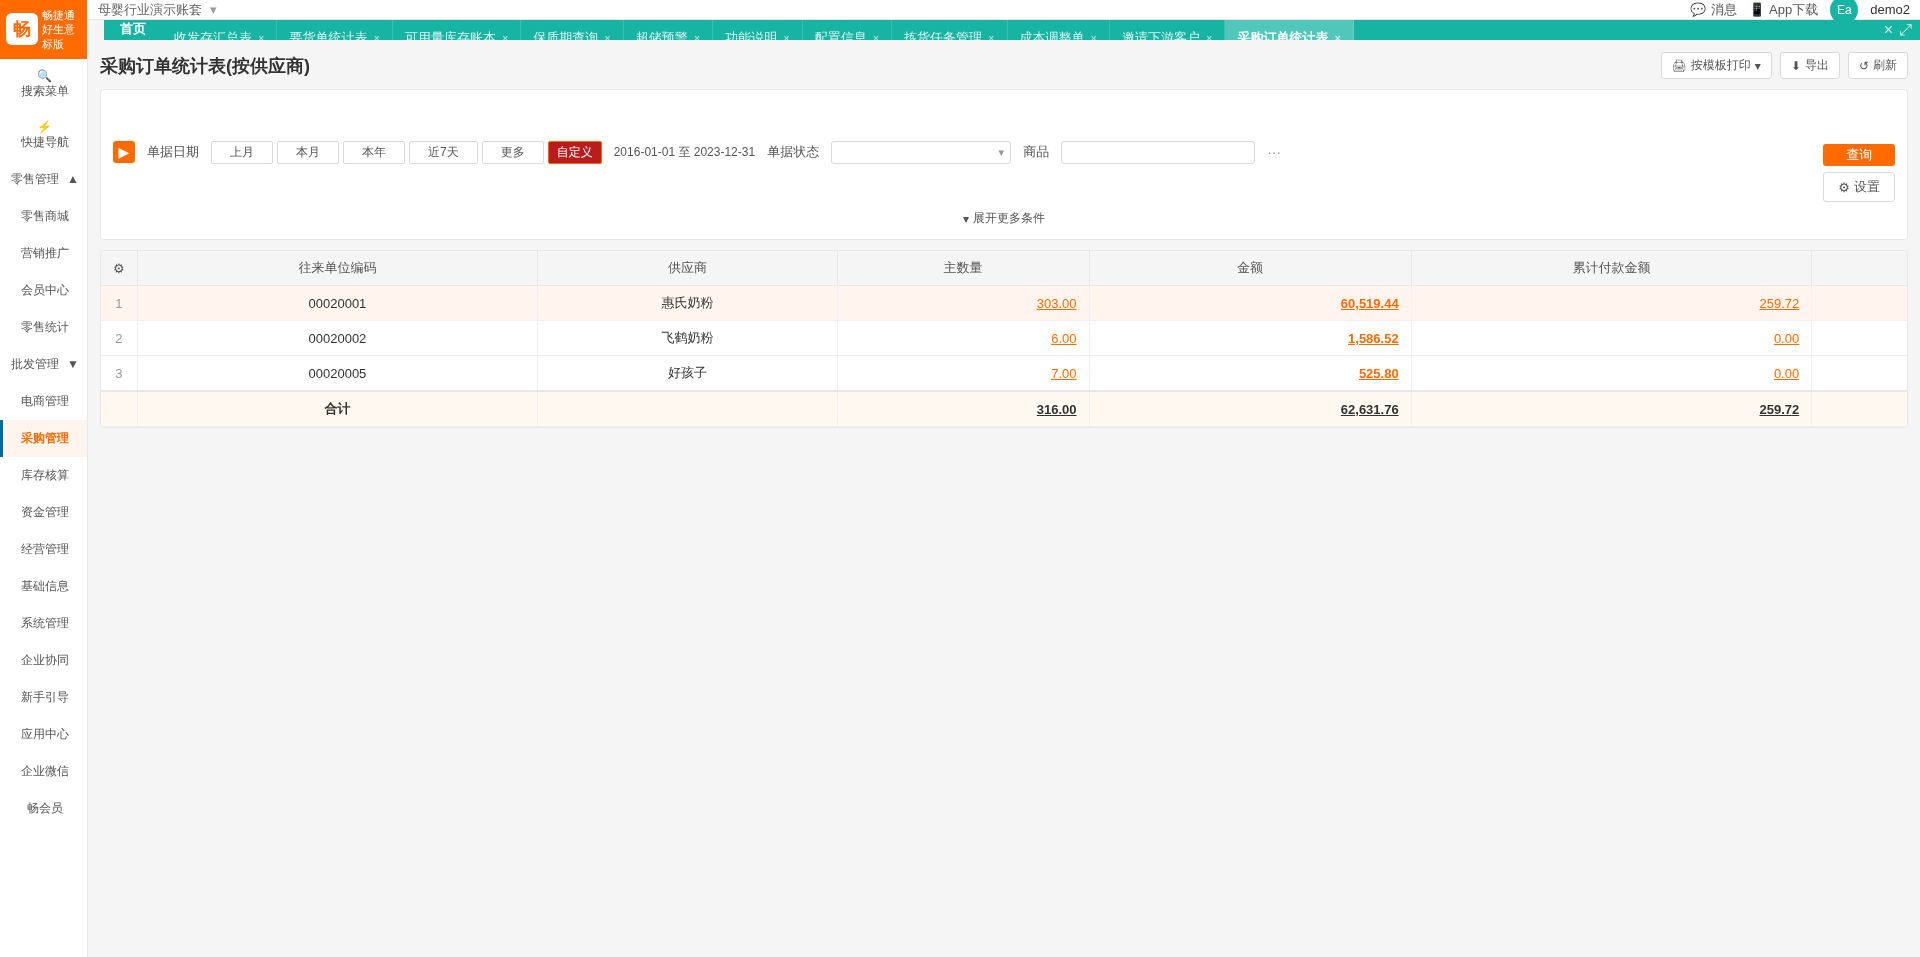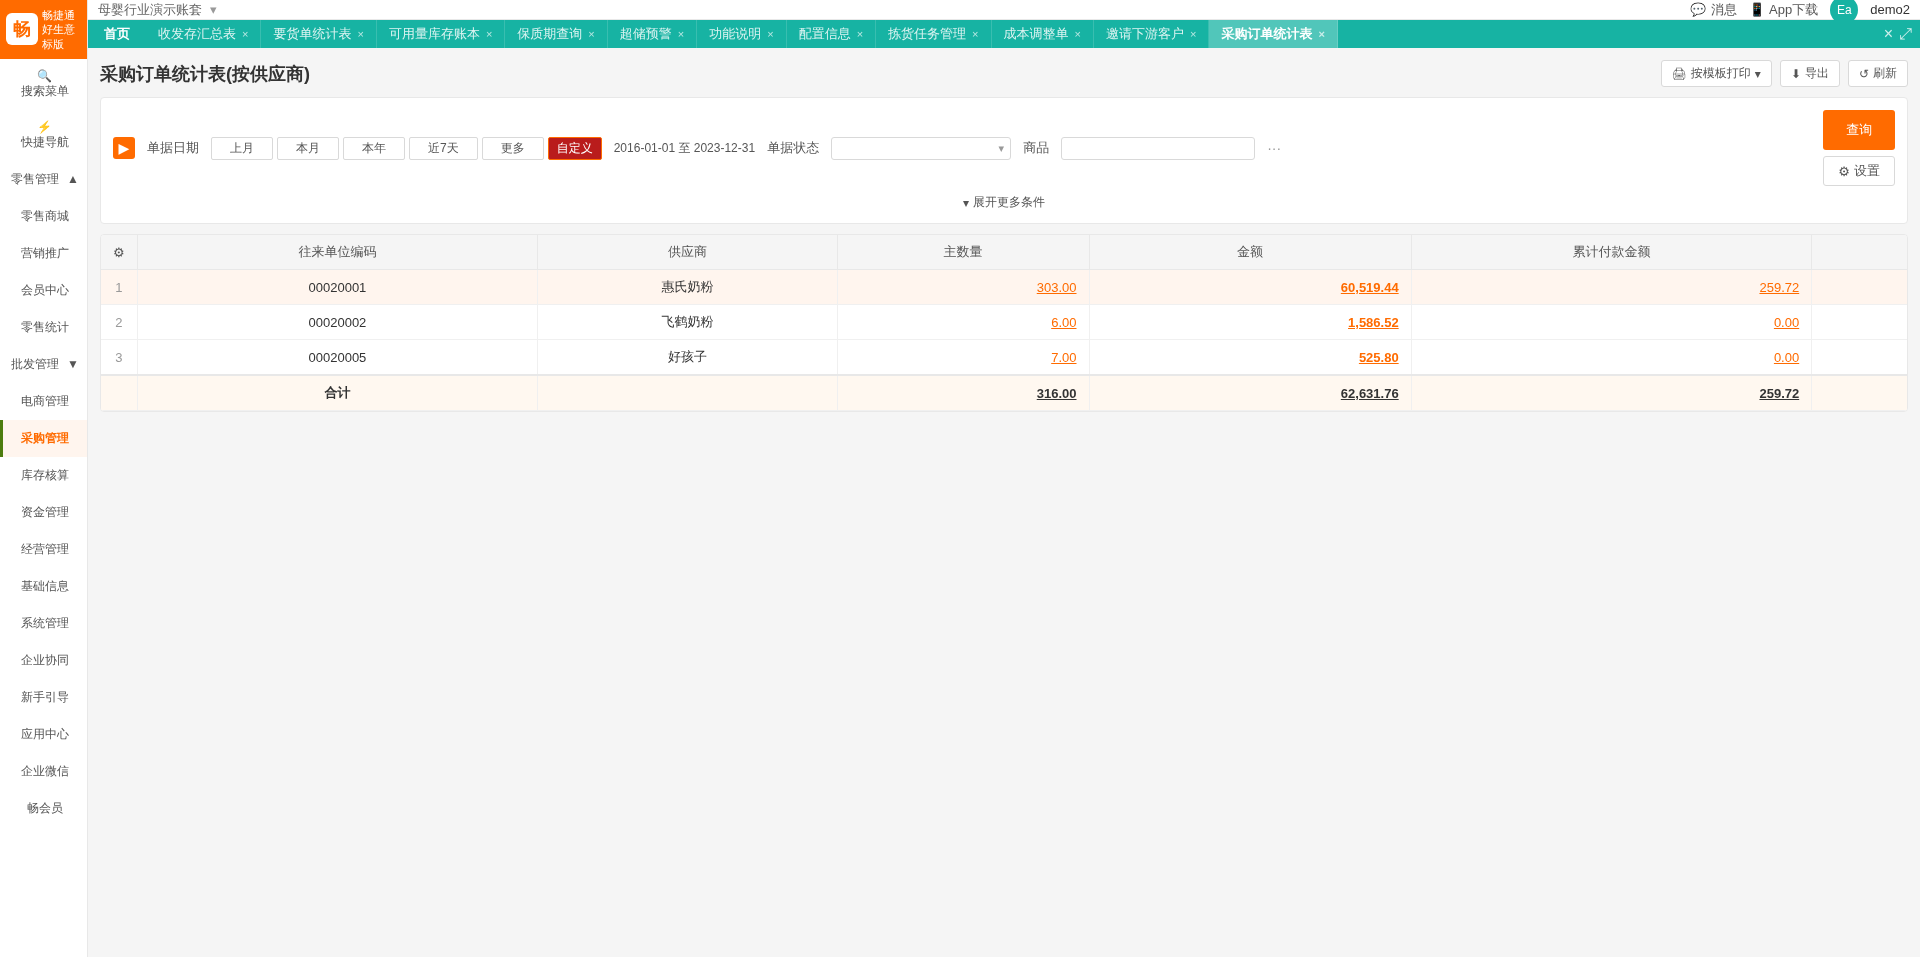--- a/index.html
+++ b/index.html
@@ -4,33 +4,33 @@
   <style>
     * { box-sizing: border-box; margin: 0; padding: 0; }
     body { font-family: 'Microsoft YaHei', Arial, sans-serif; font-size: 13px; background: #f5f5f5; display: flex; height: 957px; overflow: hidden; }
 
     
     .sidebar { width: 88px; background: #fff; border-right: 1px solid #e8e8e8; display: flex; flex-direction: column; align-items: center; z-index: 10; }
     .sidebar-logo { width: 100%; background: #ff6b00; padding: 8px 6px; display: flex; align-items: center; gap: 4px; cursor: pointer; }
     .logo-icon { width: 32px; height: 32px; background: #fff; border-radius: 6px; display: flex; align-items: center; justify-content: center; font-size: 18px; color: #ff6b00; font-weight: bold; flex-shrink: 0; }
     .logo-text { color: #fff; font-size: 11px; line-height: 1.3; }
     .sidebar-item { width: 100%; padding: 10px 4px; text-align: center; color: #555; cursor: pointer; font-size: 12px; border-left: 3px solid transparent; }
-    .sidebar-item.active { background: #fff5ee; color: #ff6b00; border-left: 3px solid #4d7c0f; font-weight: bold; }
+    .sidebar-item.active { background: #fff5ee; color: #ff6b00; border-left: 3px solid #0369a1; font-weight: bold; }
     .sidebar-item.has-arrow { display: flex; align-items: center; justify-content: center; gap: 8px; }
 
     
     .main { flex: 1; display: flex; flex-direction: column; overflow: hidden; }
 
     
     .topbar { height: 20px; background: #fff; border-bottom: 1px solid #e8e8e8; display: flex; align-items: center; padding: 0 10px; gap: 8px; }
     .breadcrumb-text { color: #666; font-size: 13px; }
     .breadcrumb-arrow { color: #999; }
 
     
-    .tabbar { background: #17b3a3; display: flex; align-items: center; height: 28px; overflow-x: auto; }
+    .tabbar { background: #17b3a3; display: flex; height: 20px; overflow-x: auto; margin-left: 16px; }
     .tabbar::-webkit-scrollbar { display: none; }
     .tab-item { padding: 0 12px; height: 36px; display: flex; align-items: center; gap: 4px; color: rgba(255,255,255,0.85); cursor: pointer; font-size: 13px; white-space: nowrap; border-right: 1px solid rgba(255,255,255,0.15); flex-shrink: 0; }
     .tab-item.active { background: rgba(255,255,255,0.25); color: #fff; font-weight: bold; }
     .tab-item .close-btn { font-size: 11px; color: rgba(255,255,255,0.7); cursor: pointer; margin-left: 2px; }
     .tab-home { padding: 0 16px; color: #fff; font-size: 13px; font-weight: bold; }
     .tabbar-controls { margin-left: auto; display: flex; align-items: center; padding: 0 8px; gap: 6px; }
     .tabbar-btn { color: rgba(255,255,255,0.8); cursor: pointer; font-size: 16px; }
 
     
     .content { flex: 1; overflow-y: auto; background: #f5f5f5; padding: 12px; }
@@ -51,21 +51,21 @@
     .date-shortcuts { display: flex; gap: 4px; }
     .date-btn { padding: 2px 18px; border: 1px solid #d9d9d9; background: #fff; color: #555; cursor: pointer; font-size: 12px; border-radius: 2px; }
     .date-custom { background: #b91c1c; color: #fff; border: 1px solid #ff6b00; padding: 2px 8px; font-size: 12px; border-radius: 2px; cursor: pointer; }
     .date-range-text { color: #555; font-size: 12px; }
     .filter-select { border: 1px solid #d9d9d9; border-radius: 3px; padding: 3px 24px 3px 8px; font-size: 13px; color: #555; background: #fff; cursor: pointer; appearance: none; min-width: 180px; position: relative; }
     .select-wrapper { position: relative; display: inline-block; }
     .select-wrapper::after { content: '▾'; position: absolute; right: 7px; top: 50%; transform: translateY(-50%); color: #999; pointer-events: none; font-size: 11px; }
     .filter-input { border: 1px solid #d9d9d9; border-radius: 3px; padding: 3px 8px; font-size: 13px; color: #555; min-width: 180px; }
     .filter-expand-row { display: flex; justify-content: center; margin-top: 8px; }
     .expand-btn { color: #555; font-size: 12px; cursor: pointer; display: flex; align-items: center; gap: 4px; border: none; background: none; }
-    .btn-query { background: #ff6b00; color: #fff; border: none; padding: 11px 20px; border-radius: 3px; cursor: pointer; font-size: 13px; }
+    .btn-query { background: #ff6b00; color: #fff; border: none; padding: 2px 20px; border-radius: 3px; cursor: pointer; font-size: 13px; margin-top: 42px; }
     .btn-settings { background: #fff; color: #555; border: 1px solid #d9d9d9; padding: 5px 14px; border-radius: 3px; cursor: pointer; font-size: 13px; display: flex; align-items: center; gap: 4px; }
     .query-btn-group { display: flex; flex-direction: column; gap: 6px; margin-left: auto; }
 
     
     .table-container { background: #fff; border: 1px solid #e8e8e8; border-radius: 4px; overflow: hidden; }
     table { width: 100%; border-collapse: collapse; }
     thead tr { background: #f5f5f5; }
     th { padding: 8px 12px; text-align: center; color: #555; font-weight: normal; border-bottom: 1px solid #e8e8e8; border-right: 1px solid #e8e8e8; font-size: 13px; }
     td { padding: 8px 12px; border-bottom: 1px solid #f0f0f0; border-right: 1px solid #f0f0f0; color: #333; font-size: 13px; }
     tr.row-highlight { background: #fff5ee; }

